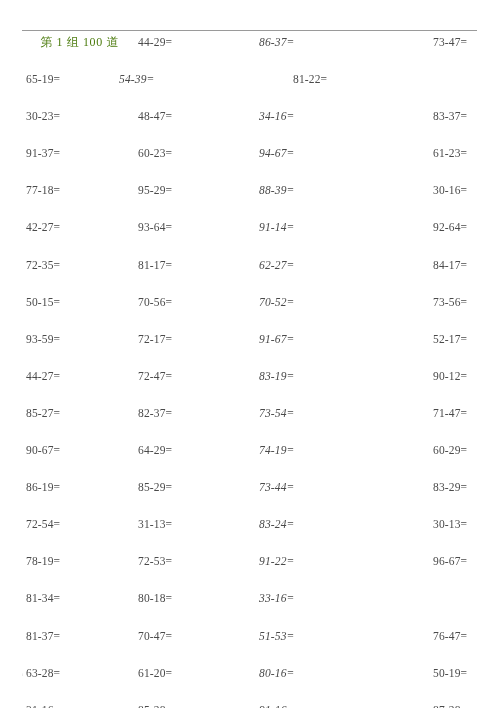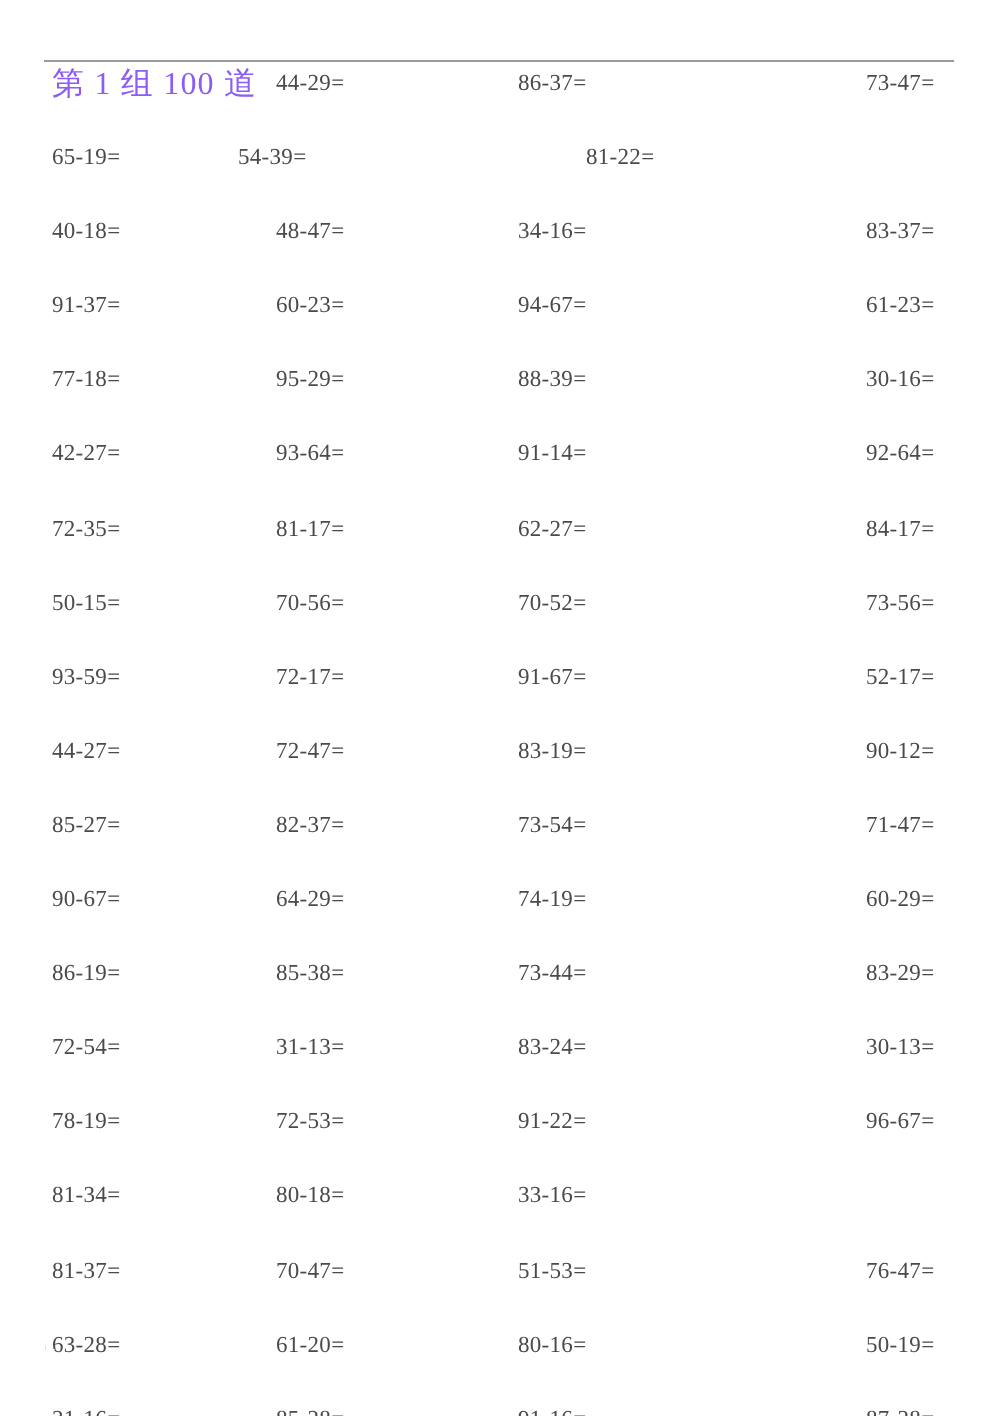--- a/index.html
+++ b/index.html
@@ -42,26 +42,27 @@
   }
   .cell {
     font-size: 11.5px;
     color: #4a4a4a;
     letter-spacing: 0.15px;
     white-space: nowrap;
     line-height: 13px;
   }
   .c1 { width: 119px; padding-left: 26px; box-sizing: border-box; }
   .c2 { width: 140px; padding-left: 19px; box-sizing: border-box; }
-  .c3 { width: 87px;  padding-left: 0px;  box-sizing: border-box; }
+  .c3 { width: 87px;  padding-left: 0px;  box-sizing: border-box; font-style: italic; }
   .c4 { width: 154px; padding-left: 87px; box-sizing: border-box; }
   .title-cell {
-    font-size: 16px;
-    color: #8b5cf6;
+    font-size: 12px;
+    color: #4d7c0f;
     letter-spacing: 0.6px;
+    text-align: right;
   }
   .footer-mark {
     position: absolute;
     left: 22px;
     top: 672px;
     font-size: 5px;
     color: #d8d8d8;
     letter-spacing: 1px;
   }
 </style>
@@ -78,21 +79,21 @@
         <div class="cell c2">44-29=</div>
         <div class="cell c3">86-37=</div>
         <div class="cell c4">73-47=</div>
       </div>
       <div class="row">
         <div class="cell c1">65-19=</div>
         <div class="cell c3">54-39=</div>
         <div class="cell c4">81-22=</div>
       </div>
       <div class="row">
-        <div class="cell c1">40-18=</div>
+        <div class="cell c1">30-23=</div>
         <div class="cell c2">48-47=</div>
         <div class="cell c3">34-16=</div>
         <div class="cell c4">83-37=</div>
       </div>
       <div class="row">
         <div class="cell c1">91-37=</div>
         <div class="cell c2">60-23=</div>
         <div class="cell c3">94-67=</div>
         <div class="cell c4">61-23=</div>
       </div>
@@ -139,21 +140,21 @@
         <div class="cell c4">71-47=</div>
       </div>
       <div class="row">
         <div class="cell c1">90-67=</div>
         <div class="cell c2">64-29=</div>
         <div class="cell c3">74-19=</div>
         <div class="cell c4">60-29=</div>
       </div>
       <div class="row">
         <div class="cell c1">86-19=</div>
-        <div class="cell c2">85-38=</div>
+        <div class="cell c2">85-29=</div>
         <div class="cell c3">73-44=</div>
         <div class="cell c4">83-29=</div>
       </div>
       <div class="row">
         <div class="cell c1">72-54=</div>
         <div class="cell c2">31-13=</div>
         <div class="cell c3">83-24=</div>
         <div class="cell c4">30-13=</div>
       </div>
       <div class="row">

